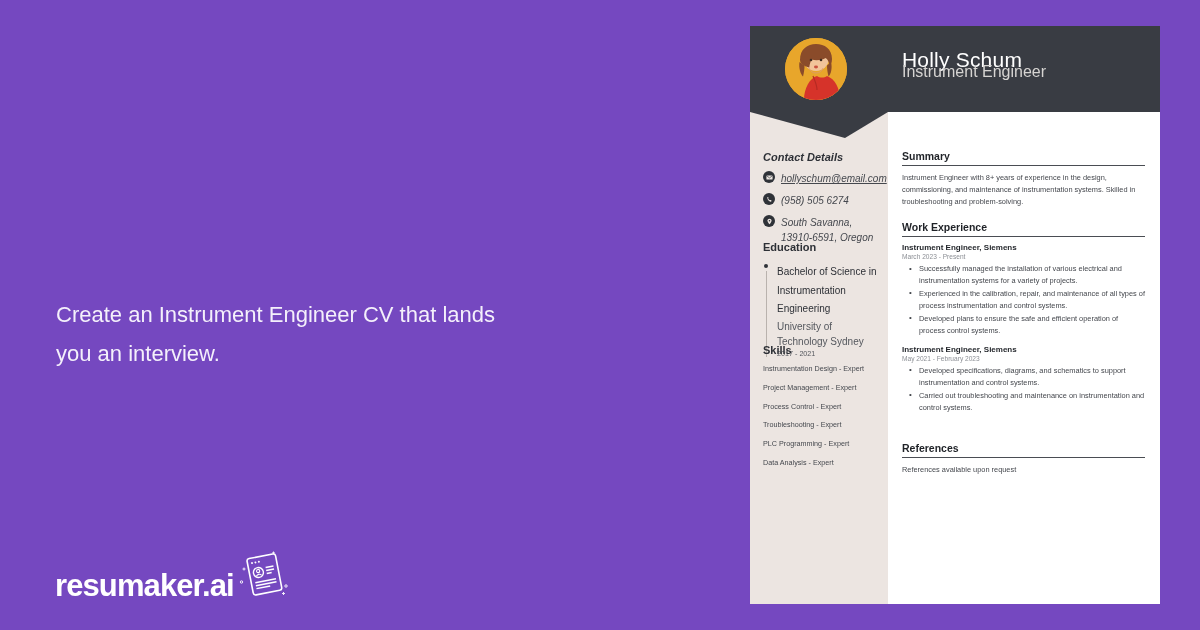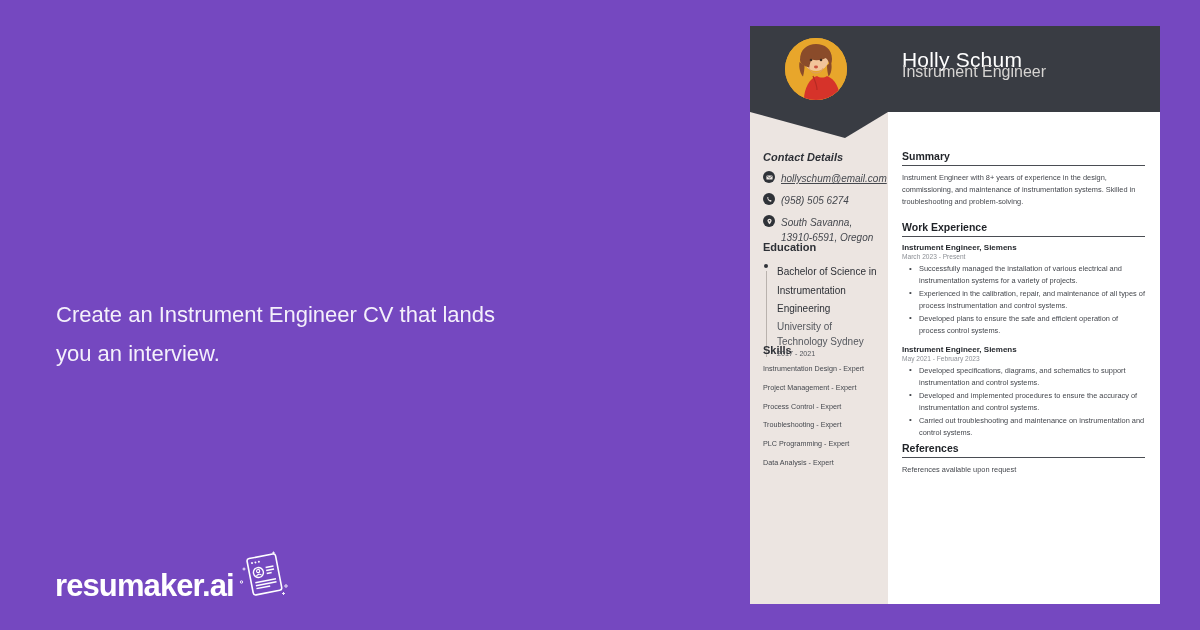--- a/index.html
+++ b/index.html
@@ -300,21 +300,20 @@
         <li>Experienced in the calibration, repair, and maintenance of all types of process instrumentation and control systems.</li>
         <li>Developed plans to ensure the safe and efficient operation of process control systems.</li>
       </ul>
     </div>
 
     <div style="margin-top:8px;">
       <div class="job-title">Instrument Engineer, Siemens</div>
       <div class="job-date">May 2021 - February 2023</div>
       <ul class="job-bullets">
         <li>Developed specifications, diagrams, and schematics to support instrumentation and control systems.</li>
-        <li>Developed and implemented procedures to ensure the accuracy of instrumentation and control systems.</li>
         <li>Carried out troubleshooting and maintenance on instrumentation and control systems.</li>
       </ul>
     </div>
   </div>
 
   <div class="main-block" style="top:416px;">
     <div class="main-h">References</div>
     <div class="main-p">References available upon request</div>
   </div>
 

